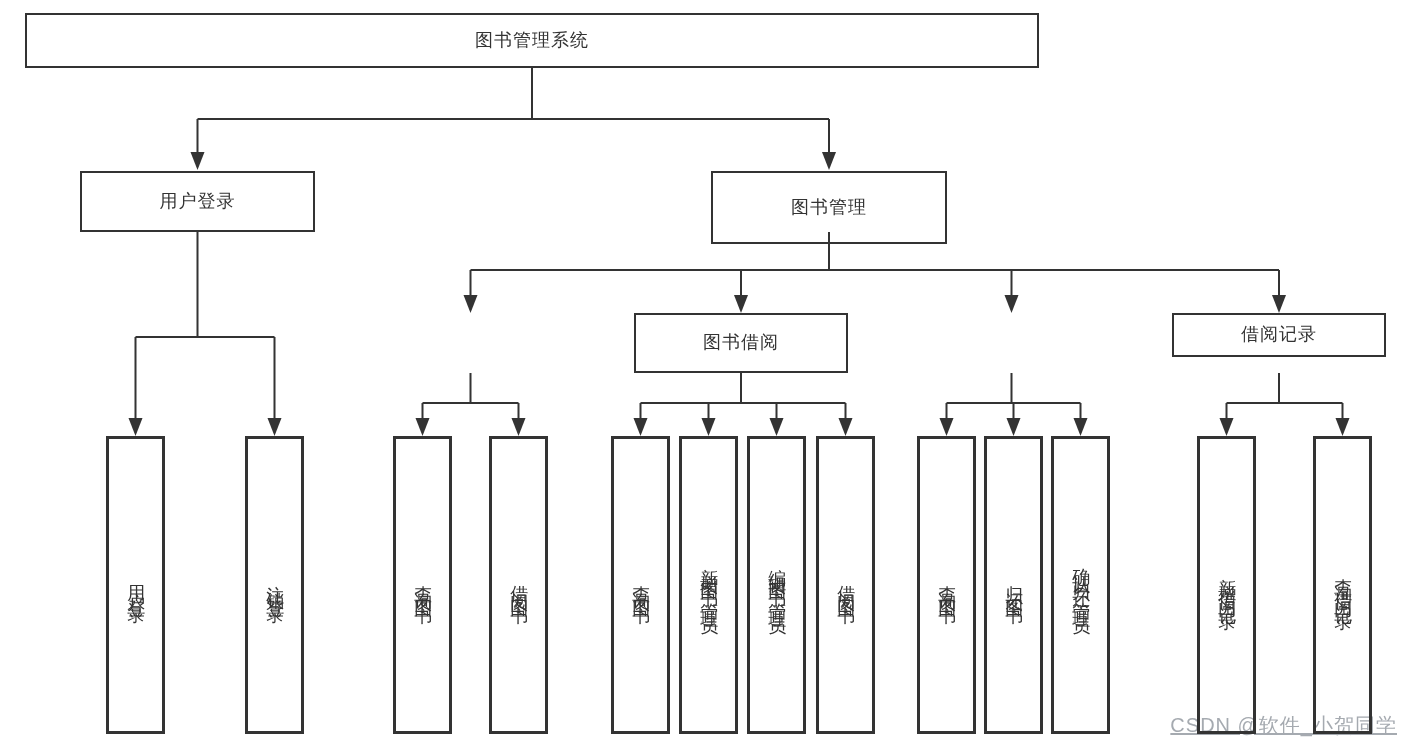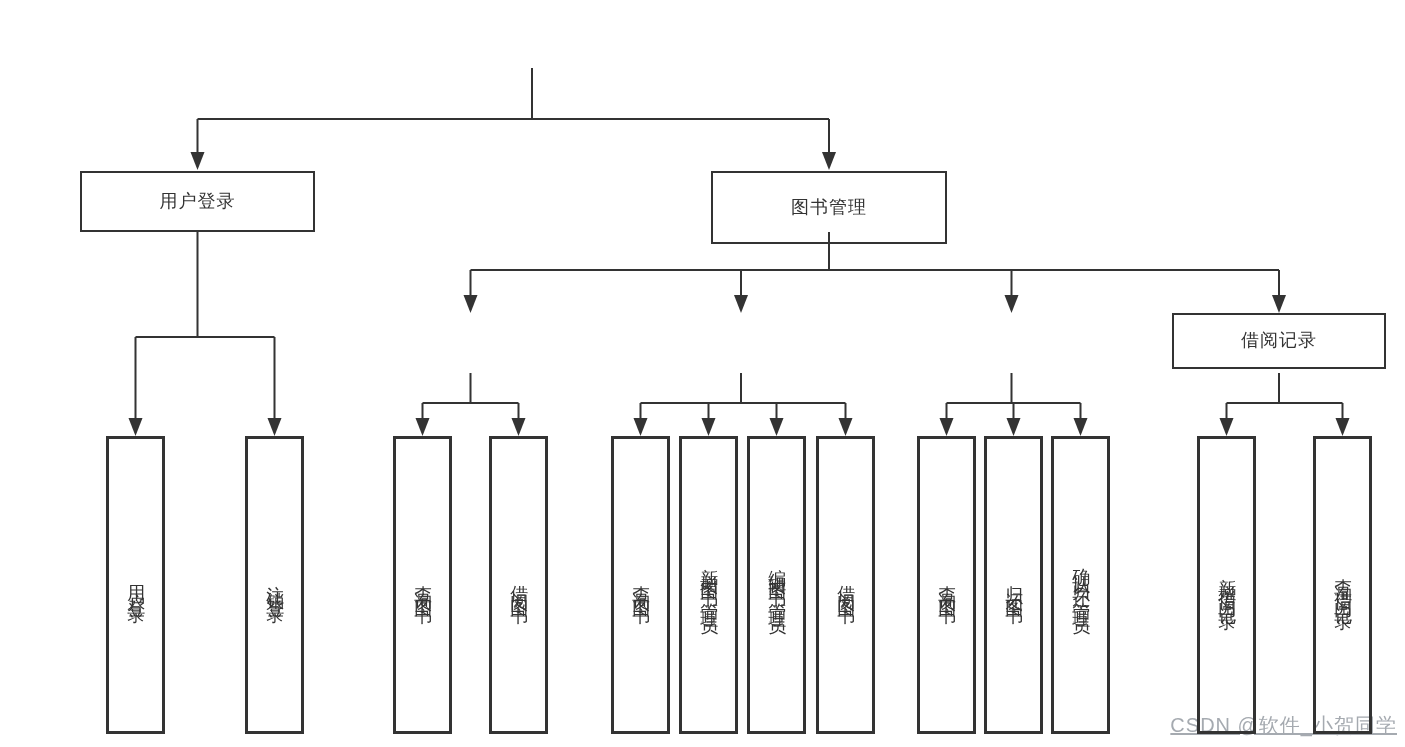--- a/index.html
+++ b/index.html
@@ -94,29 +94,35 @@
     <use xlink:href="#arr" href="#arr" x="845.5" y="436"></use>
     <use xlink:href="#arr" href="#arr" x="946.5" y="436"></use>
     <use xlink:href="#arr" href="#arr" x="1013.5" y="436"></use>
     <use xlink:href="#arr" href="#arr" x="1080.5" y="436"></use>
     <use xlink:href="#arr" href="#arr" x="1226.5" y="436"></use>
     <use xlink:href="#arr" href="#arr" x="1342.5" y="436"></use>
   </svg>
 
   <div class="watermark">CSDN @软件_小贺同学</div>
 
+  <div class="box" style="left:25px;top:13px;width:1014px;height:55px">
+    <span>图书管理系统</span>
+  </div>
 
   <div class="box" style="left:80px;top:171px;width:235px;height:61px">
     <span>用户登录</span>
   </div>
   <div class="box" style="left:711px;top:171px;width:236px;height:73px">
     <span>图书管理</span>
   </div>
 
-  <div class="box" style="left:1172px;top:313px;width:214px;height:56px">
+  <div class="box" style="left:634px;top:313px;width:214px;height:60px">
+    <span>图书借阅</span>
+  </div>
+  <div class="box" style="left:1172px;top:313px;width:214px;height:44px">
     <span>借阅记录</span>
   </div>
 
   <div class="box leaf" style="left:106px">
     <span class="vtext">用户登录</span>
   </div>
   <div class="box leaf" style="left:245px">
     <span class="vtext">注销登录</span>
   </div>
 

